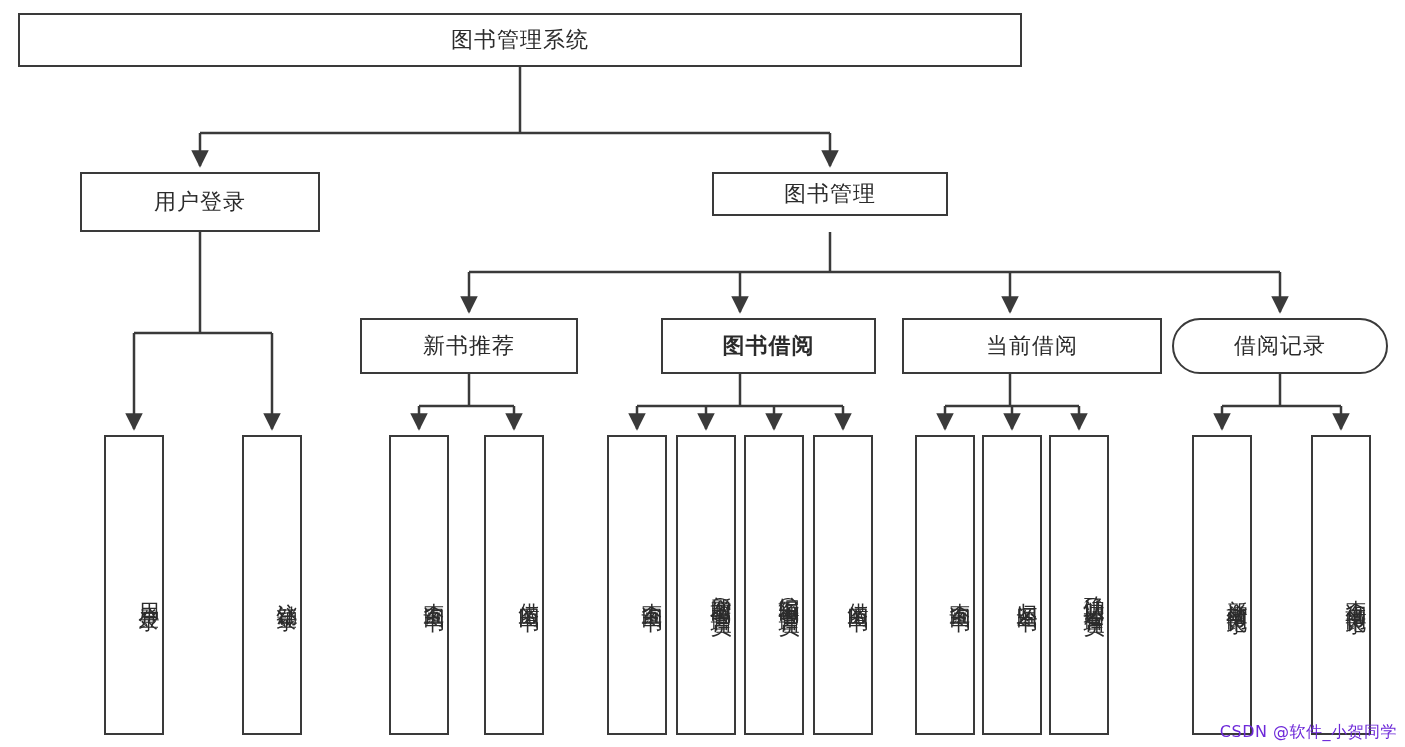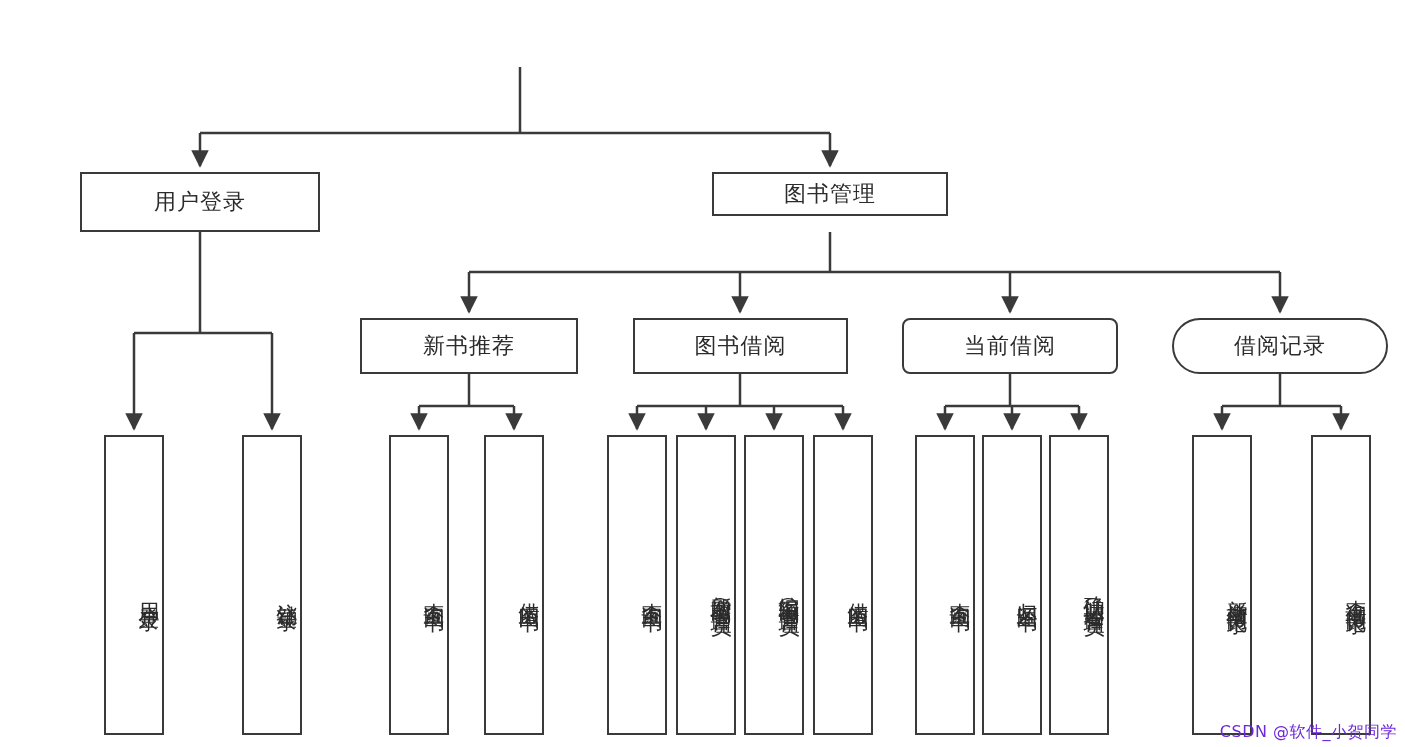--- a/index.html
+++ b/index.html
@@ -111,35 +111,38 @@
       <path d="M 1012 406 L 1012 429" marker-end="url(#arrow)"></path>
       <path d="M 1079 406 L 1079 429" marker-end="url(#arrow)"></path>
 
       <path d="M 1280 374 L 1280 406"></path>
       <path d="M 1222 406 L 1341 406"></path>
       <path d="M 1222 406 L 1222 429" marker-end="url(#arrow)"></path>
       <path d="M 1341 406 L 1341 429" marker-end="url(#arrow)"></path>
     </g>
   </svg>
 
+  <div class="node horiz" style="left:18px; top:13px; width:1004px; height:54px;">
+    <span class="label">图书管理系统</span>
+  </div>
 
   <div class="node horiz" style="left:80px; top:172px; width:240px; height:60px;">
     <span class="label">用户登录</span>
   </div>
   <div class="node horiz" style="left:712px; top:172px; width:236px; height:44px;">
     <span class="label">图书管理</span>
   </div>
 
   <div class="node horiz" style="left:360px; top:318px; width:218px; height:56px;">
     <span class="label">新书推荐</span>
   </div>
-  <div class="node horiz" style="left:633px; top:318px; width:215px; height:56px;">
+  <div class="node horiz" style="left:661px; top:318px; width:215px; height:56px;font-weight:bold;">
     <span class="label">图书借阅</span>
   </div>
-  <div class="node horiz" style="left:902px; top:318px; width:216px; height:56px;border-radius:8px;">
+  <div class="node horiz" style="left:902px; top:318px; width:260px; height:56px;">
     <span class="label">当前借阅</span>
   </div>
   <div class="node horiz" style="left:1172px; top:318px; width:216px; height:56px;border-radius:28px;">
     <span class="label">借阅记录</span>
   </div>
 
   <div class="node vert" style="left:104px; top:435px; width:60px; height:300px;">
     <span class="label">用户登录</span>
   </div>
   <div class="node vert" style="left:242px; top:435px; width:60px; height:300px;">

